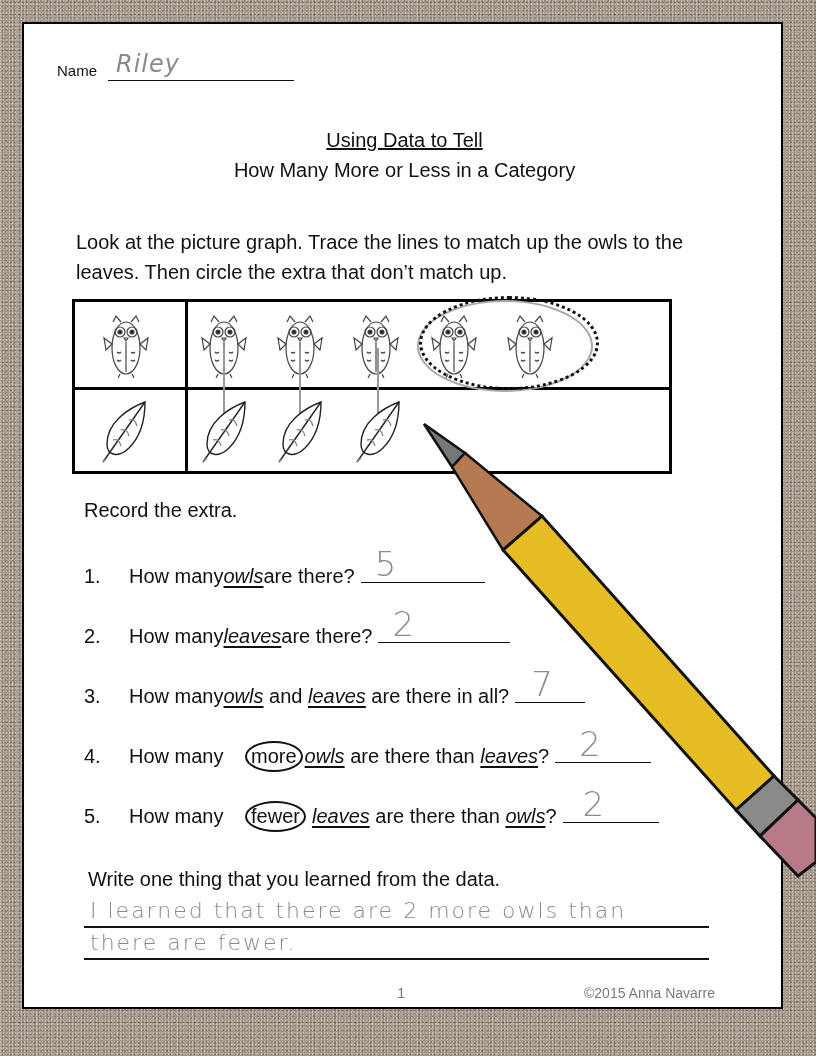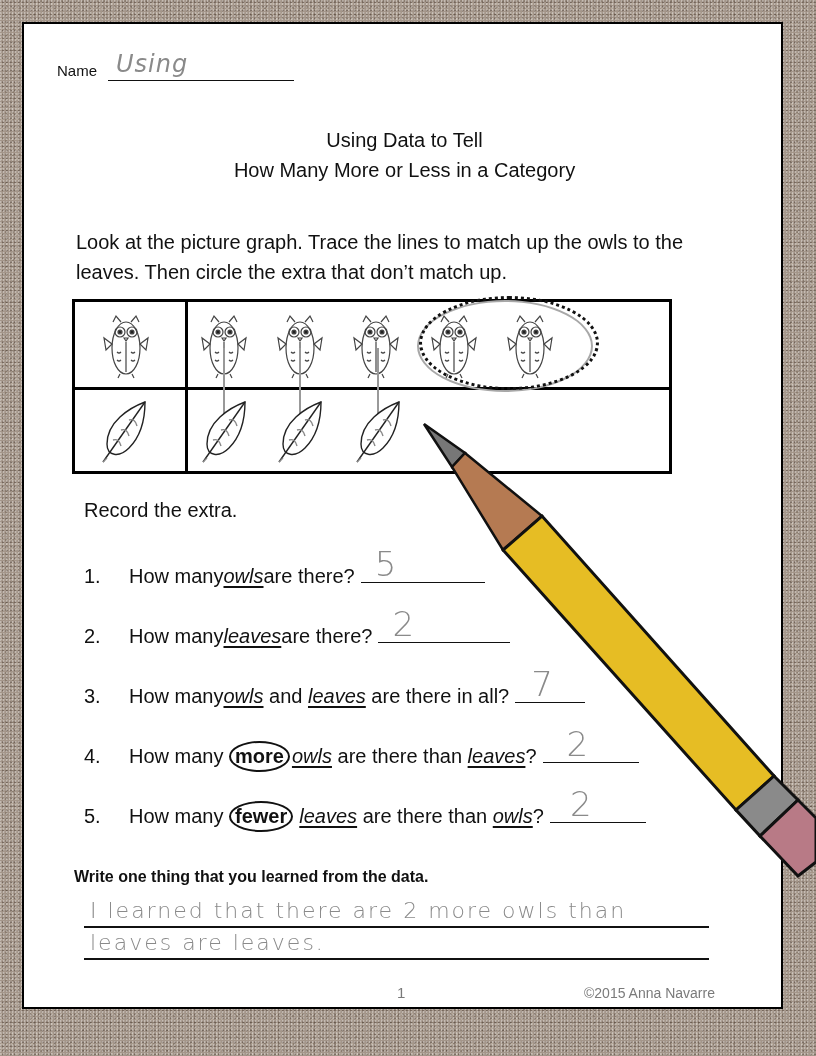--- a/index.html
+++ b/index.html
@@ -33,40 +33,40 @@
   .leaf { position:absolute; width:50px; height:66px; }
   .trace { position:absolute; width:0; border-left:2px solid #999; }
   .circle-extra { position:absolute; left:344px; top:-6px; width:180px; height:94px;
     border:3px dotted #111; border-radius:50%; box-sizing:border-box; }
   .circle-extra2 { position:absolute; left:342px; top:-2px; width:176px; height:92px;
     border:2.5px solid #a8a8a8; border-radius:50%; box-sizing:border-box; }
   .record { left:60px; top:475px; font-size:20px; }
   .q { position:absolute; left:60px; font-size:20px; white-space:nowrap; display:flex; align-items:baseline; }
   .q .num { width:45px; display:inline-block; }
   .u { text-decoration:underline; text-underline-offset:3px;font-style:italic; }
-  .ring { border:2.5px solid #111; border-radius:50%; padding:2px 4px; font-weight:bold; margin:0 2px 0 0; }
+  .ring { border:2.5px solid #111; border-radius:50%; padding:2px 4px; font-weight:normal; margin:0 2px 0 16px; }
   .blank { display:inline-block; border-bottom:1.5px solid #111; height:22px; position:relative; margin-left:6px; }
   .blank .ans { position:absolute; left:14px; bottom:-2px; font-size:34px; color:#8a8a8a; font-family:"DejaVu Sans", sans-serif; font-weight:200; }
-  .write-label { left:50px; top:844px; font-size:16px;font-weight:bold; }
+  .write-label { left:64px; top:844px; font-size:20px; }
   .wline { position:absolute; left:60px; width:625px; border-bottom:2px solid #111; }
   .wtext { position:absolute; left:66px; font-size:22px; color:#8a8a8a; font-family:"DejaVu Sans", sans-serif; font-weight:200; letter-spacing:2px;text-align:right; }
   .pagenum { left:373px; top:960px; font-size:15px; color:#7a7a7a; }
   .copyright { left:560px; top:961px; font-size:14px; color:#7a7a7a; }
   .pencil { position:absolute; left:0; top:0; width:816px; height:1056px; pointer-events:none; }
 </style>
 </head>
 <body>
 
 <div class="page">
 
   <span class="abs print name-label">Name</span>
   <div class="abs name-line"></div>
-  <span class="abs hand name-value">Using</span>
-
-  <div class="abs print title" style="top:105px;">Using Data to Tell</div>
+  <span class="abs hand name-value">Riley</span>
+
+  <div class="abs print title" style="top:105px;text-decoration:underline;">Using Data to Tell</div>
   <div class="abs print title" style="top:135px;">How Many More or Less in a Category</div>
 
   <div class="abs print instr">Look at the picture graph. Trace the lines to match up the owls to the leaves. Then circle the extra that don’t match up.</div>
 
   <div class="abs graph">
     <div class="hdiv"></div>
     <div class="vdiv"></div>
 
     <svg class="owl" style="left:28px;top:12px;" viewBox="0 0 46 66">
         <g fill="none" stroke="#444" stroke-width="1.2">
@@ -252,21 +252,21 @@
     <span class="u">owls</span>
     <span>?</span>
     <span class="blank" style="width:96px;">
         <span class="ans" style="left:20px;">2</span>
       </span>
   </div>
 
   <div class="abs print write-label">Write one thing that you learned from the data.</div>
   <div class="wtext" style="top:874px;">I learned that there are 2 more owls than</div>
   <div class="wline" style="top:902px;"></div>
-  <div class="wtext" style="top:906px;">leaves are leaves.</div>
+  <div class="wtext" style="top:906px;">there are fewer.</div>
   <div class="wline" style="top:934px;"></div>
 
   <div class="abs pagenum">1</div>
   <div class="abs copyright">©2015 Anna Navarre</div>
 </div>
 
 <svg class="pencil" viewBox="0 0 816 1056">
 
   <polygon points="424,424 465,453 452,467" fill="#777" stroke="#111" stroke-width="2.5"></polygon>
 

